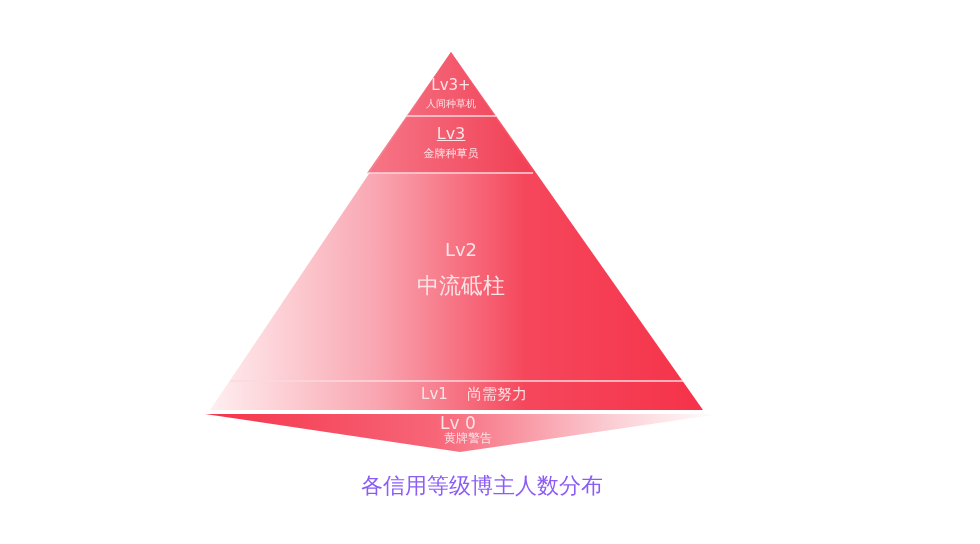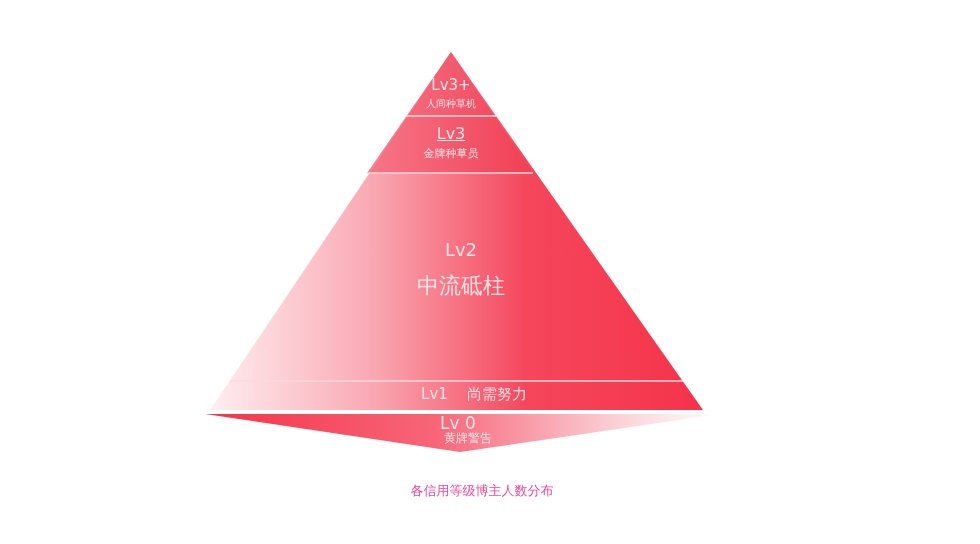--- a/index.html
+++ b/index.html
@@ -1,22 +1,22 @@
 <!DOCTYPE html>
 <html><head>
   <meta charset="utf-8">
   <style>
     html, body { margin: 0; padding: 0; background: #ffffff; }
     body { width: 980px; height: 544px; position: relative; overflow: hidden;
            font-family: "DejaVu Sans", "Liberation Sans", sans-serif; }
     #canvas { position: absolute; left: 0; top: 0; width: 980px; height: 544px; }
     .lbl { position: absolute; color: #fbe3e6; text-align: left; white-space: nowrap;
            transform: translateX(-50%); }
-    .caption { position: absolute; left: 482px; top: 482px; transform: translateX(-50%);
-               font-size: 13px; color: #ec4899; white-space: nowrap; }
+    .caption { position: absolute; left: 482px; top: 471px; transform: translateX(-50%);
+               font-size: 22px; color: #8b5cf6; white-space: nowrap; }
   </style>
 </head>
 <body>
 
 <svg id="canvas" viewBox="0 0 980 544" xmlns="http://www.w3.org/2000/svg">
   <defs>
     <linearGradient id="gMain" x1="200" y1="0" x2="700" y2="0" gradientUnits="userSpaceOnUse">
       <stop offset="0" stop-color="#fff3f4"></stop>
       <stop offset="0.35" stop-color="#f9a7b2"></stop>
       <stop offset="0.65" stop-color="#f5475c"></stop>

